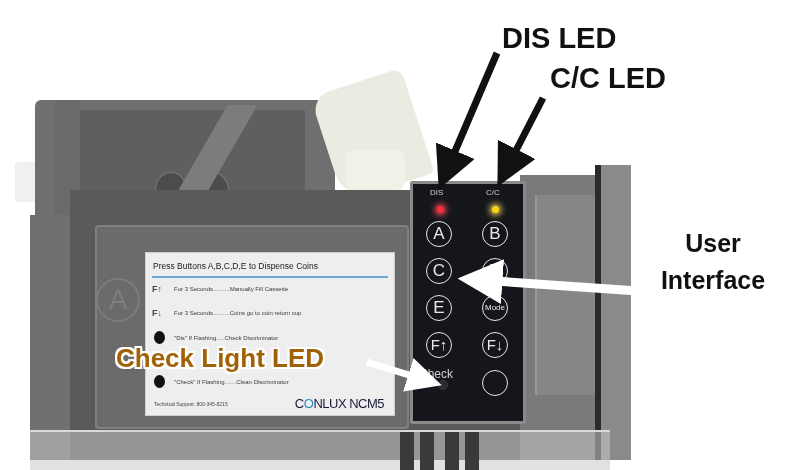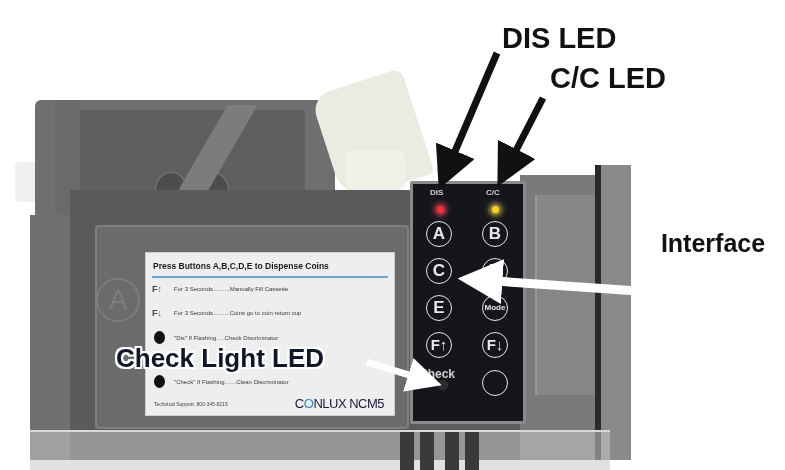--- a/index.html
+++ b/index.html
@@ -20,44 +20,44 @@
   .face-plate { left:95px; top:225px; width:310px; height:200px; background:#6b6b6b; border:2px solid #808080; border-radius:4px; }
   .a-badge { left:96px; top:278px; width:40px; height:40px; border-radius:50%; border:2px solid #7d7d7d; color:#7e7e7e; font-size:28px; text-align:center; line-height:40px; }
   .right-assembly { left:520px; top:175px; width:110px; height:285px; background:#7a7a7a; }
   .right-roller { left:535px; top:195px; width:60px; height:200px; background:#868686; border-left:2px solid #9a9a9a; }
   .right-edge { left:595px; top:165px; width:30px; height:295px; background:#8a8a8a; border-left:6px solid #2a2a2a; }
   .bottom-tray { left:30px; top:430px; width:580px; height:40px; background:rgba(200,200,205,0.55); border-top:2px solid #d8d8dc; }
   .tray-slot { position:absolute; top:0; width:14px; height:40px; background:#3a3a3a; }
 
   
   .card { left:145px; top:252px; width:248px; height:162px; background:#eeeeee; border:1px solid #cfcfcf; }
-  .card-title { position:absolute; left:7px; top:8px; font-size:8.5px; font-weight:bold; color:#1a1a1a; white-space:nowrap; }
+  .card-title { position:absolute; left:7px; top:8px; font-size:8.5px; font-weight:normal; color:#1a1a1a; white-space:nowrap; }
   .card-rule { position:absolute; left:6px; right:6px; top:23px; height:2px; background:#6aa6d2; }
   .card-row { position:absolute; left:6px; font-size:6px; color:#3a3a3a; white-space:nowrap; display:flex; align-items:center; gap:4px; }
   .card-row .sym { font-size:9px; font-weight:bold; color:#444; width:18px; }
   .card-row .dot { width:11px; height:13px; border-radius:50%; background:#111; margin-left:2px; margin-right:5px; }
   .card-footer { position:absolute; left:8px; bottom:8px; font-size:5px; color:#444; }
   .card-logo { position:absolute; right:10px; bottom:4px; font-size:13px; font-weight:normal; color:#1b1b3a; letter-spacing:-0.5px; }
   .card-logo .o { color:#2a8ad0; }
 
   
-  .panel { left:410px; top:181px; width:110px; height:237px; background:#15161b; border:3px solid #8a8a8a; border-radius:2px;font-weight:bold; }
+  .panel { left:410px; top:181px; width:110px; height:237px; background:#15161b; border:3px solid #8a8a8a; border-radius:2px; }
   .led-label { position:absolute; top:4px; font-size:8px; color:#d0d0d0; }
   .led { position:absolute; top:22px; width:7px; height:7px; border-radius:50%; }
   .btn { position:absolute; width:24px; height:24px; border:1.5px solid #e8e8e8; border-radius:50%; color:#e8e8e8; text-align:center; line-height:24px; font-size:17px; box-sizing:content-box; }
   .btn.small { font-size:8px; }
   .check-label { position:absolute; left:6px; top:183px; font-size:12px; color:#d0d0d0; }
   .check-led { position:absolute; left:25px; top:196px; width:8px; height:8px; border-radius:50%; background:#2b2b2b; border:1px solid #3a3a3a; }
 
   
   .anno { font-weight:bold; color:#111; white-space:nowrap; }
   .anno-dis { left:485px; top:22px; font-size:29px;margin-left:17px; }
   .anno-cc  { left:527px; top:62px; font-size:29px;margin-left:23px; }
   .anno-ui  { left:648px; top:225px; font-size:25px; line-height:37px; text-align:center; width:130px; }
-  .anno-check { left:116px; top:343px; font-size:26px; color:#0f172a;
+  .anno-check { left:116px; top:343px; font-size:26px; color:#a16207;
      text-shadow: -2px -2px 0 #fff, 2px -2px 0 #fff, -2px 2px 0 #fff, 2px 2px 0 #fff, 0 2px 0 #fff, 0 -2px 0 #fff, 2px 0 0 #fff, -2px 0 0 #fff; }
   svg.arrows { position:absolute; left:0; top:0; width:785px; height:470px; pointer-events:none; }
 </style>
 </head>
 <body>
 
 <div class="abs white-stub"></div>
 <div class="abs housing-back">
   <div class="inner">
     <div class="hole" style="left:100px;top:62px;width:30px;height:34px;"></div>
@@ -141,15 +141,16 @@
   </defs>
   <line x1="497" y1="53" x2="447" y2="170" stroke="#111" stroke-width="7" marker-end="url(#mblack)"></line>
   <line x1="543" y1="98" x2="507" y2="168" stroke="#111" stroke-width="7" marker-end="url(#mblack)"></line>
   <line x1="652" y1="292" x2="480" y2="280" stroke="#fff" stroke-width="9" marker-end="url(#mwhite)"></line>
   <line x1="367" y1="362" x2="425" y2="380" stroke="#fff" stroke-width="7" marker-end="url(#mwhite)"></line>
 </svg>
 
 <div class="abs anno anno-dis">DIS LED</div>
 <div class="abs anno anno-cc">C/C LED</div>
 <div class="abs anno anno-ui">
+  <div>User</div>
   <div>Interface</div>
 </div>
 <div class="abs anno anno-check">Check Light LED</div>
 
 </body></html>

